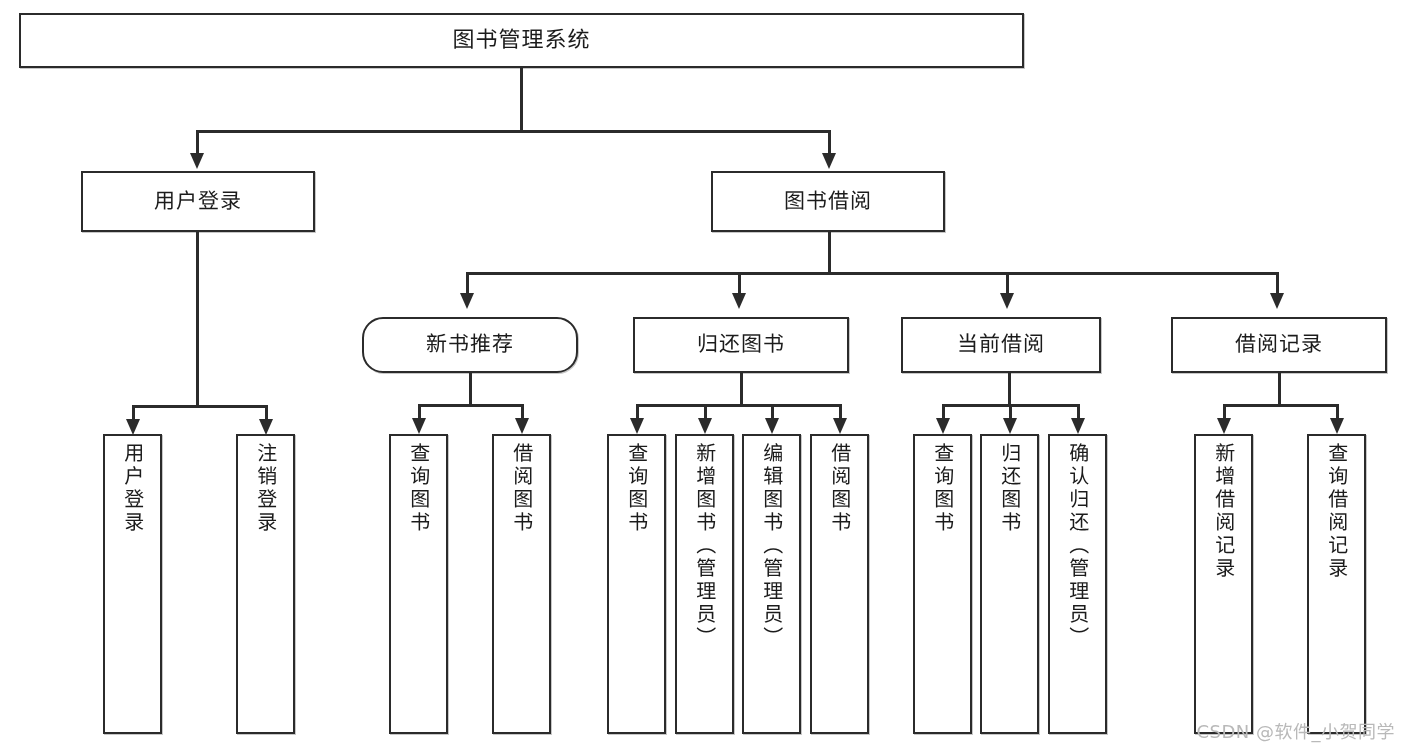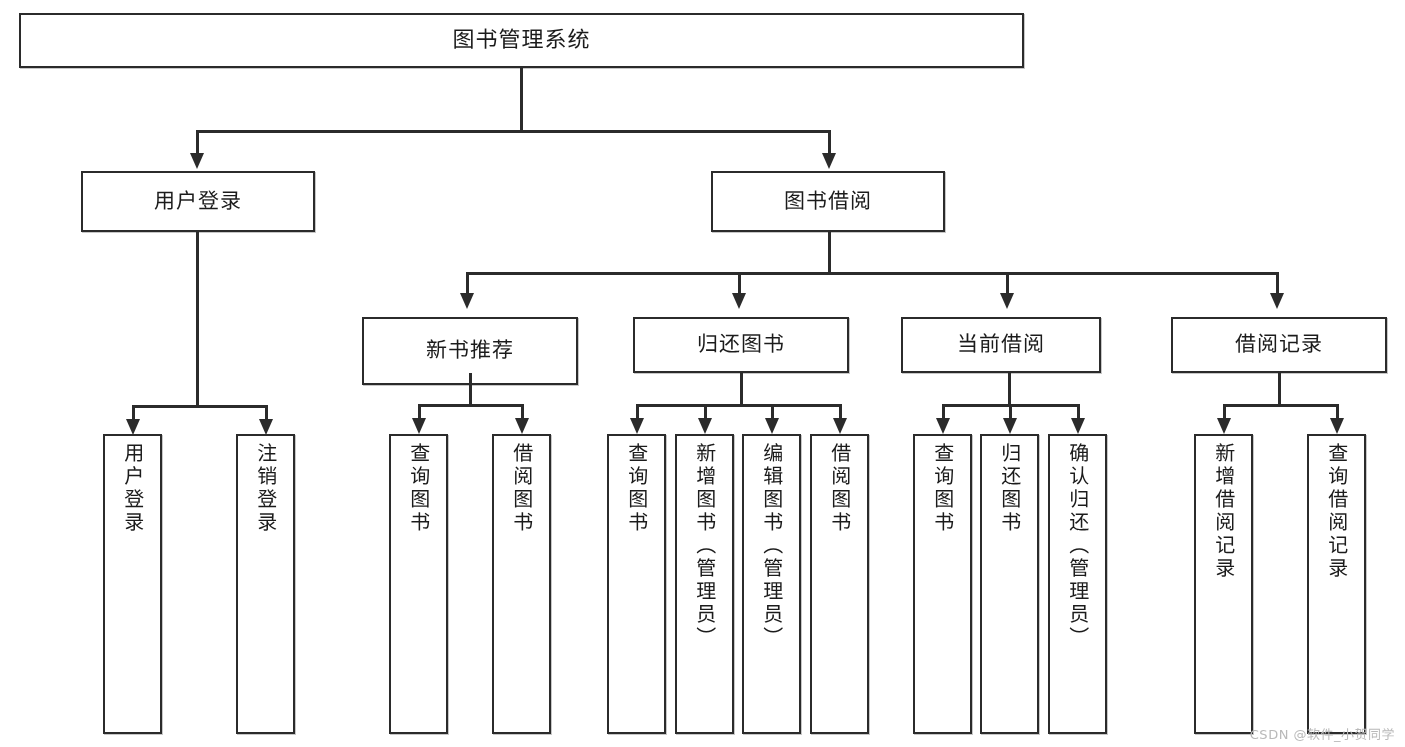--- a/index.html
+++ b/index.html
@@ -66,21 +66,21 @@
     border-left:7.5px solid transparent;
     border-right:7.5px solid transparent;
     border-top:16px solid #2b2b2b;
   }
 
   
   #watermark{
     position:absolute;
     right:10px;
     bottom:4px;
-    font-size:13px;
+    font-size:18px;
     color:#b9b9b9;
     letter-spacing:.5px;
     white-space:nowrap;
     pointer-events:none;
   }
 </style>
 </head>
 <body>
 
 <div id="canvas">
@@ -116,21 +116,21 @@
   <div class="ln h" style="left:467px;top:272px;width:811px;"></div>
   <div class="ln v" style="left:466px;top:272px;height:23px;"></div>
   <div class="ln v" style="left:738px;top:272px;height:23px;"></div>
   <div class="ln v" style="left:1006px;top:272px;height:23px;"></div>
   <div class="ln v" style="left:1276px;top:272px;height:23px;"></div>
   <div class="arrow" style="left:460px;top:293px;"></div>
   <div class="arrow" style="left:732px;top:293px;"></div>
   <div class="arrow" style="left:1000px;top:293px;"></div>
   <div class="arrow" style="left:1270px;top:293px;"></div>
 
-  <div class="node h" style="left:362px;top:317px;width:216px;height:68px;">
+  <div class="node h" style="left:362px;top:317px;width:216px;height:56px;border-radius:21px;">
     <span class="label">新书推荐</span>
   </div>
   <div class="node h" style="left:633px;top:317px;width:216px;height:56px;">
     <span class="label">归还图书</span>
   </div>
   <div class="node h" style="left:901px;top:317px;width:200px;height:56px;">
     <span class="label">当前借阅</span>
   </div>
   <div class="node h" style="left:1171px;top:317px;width:216px;height:56px;">
     <span class="label">借阅记录</span>

